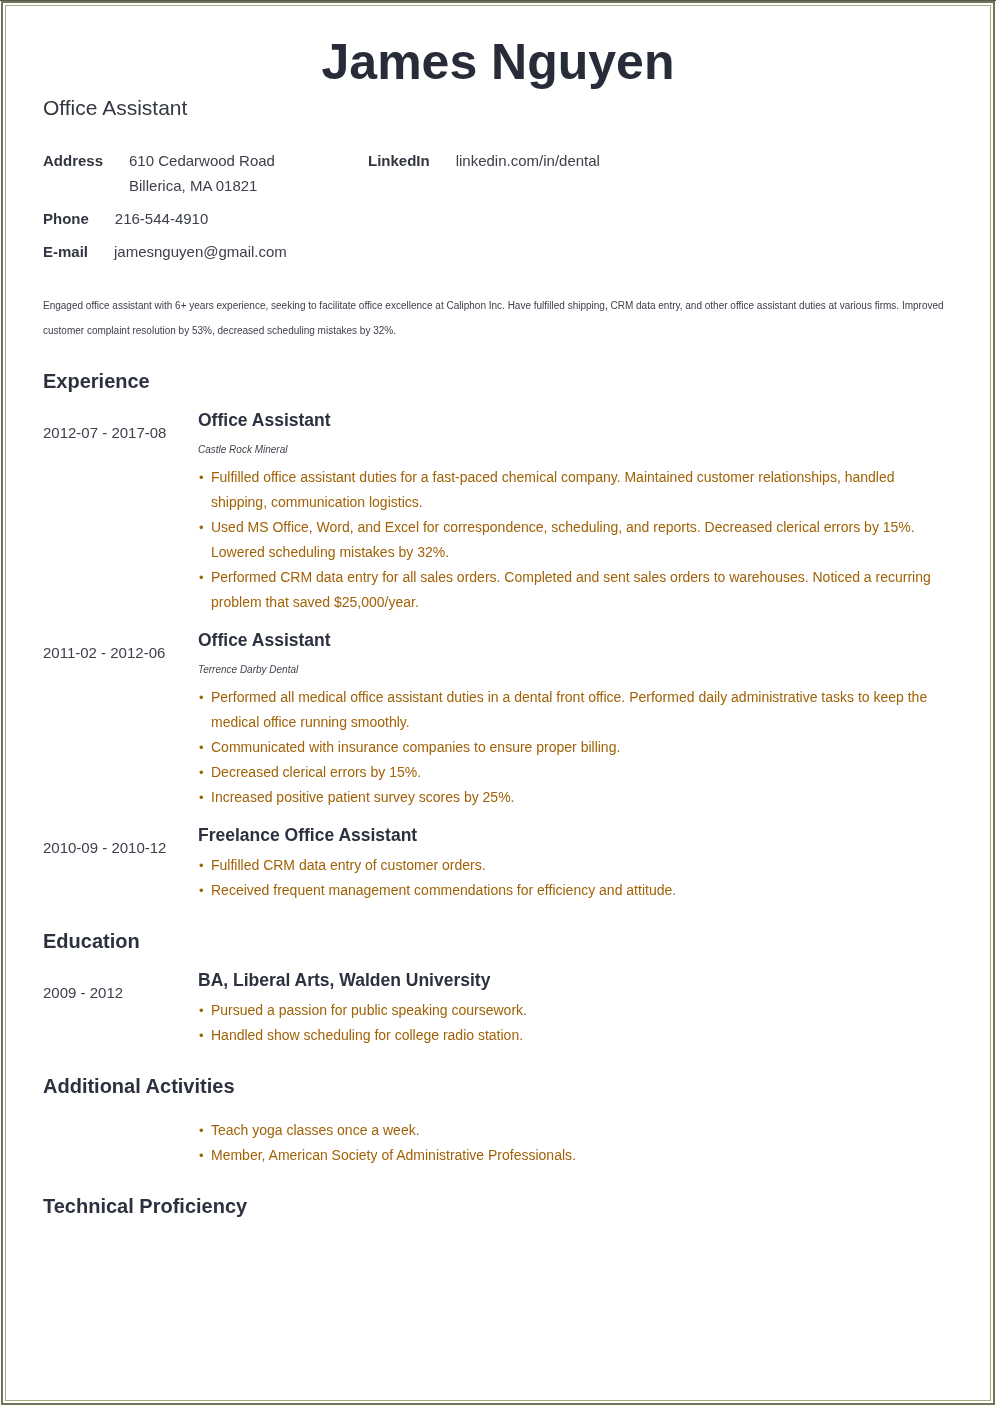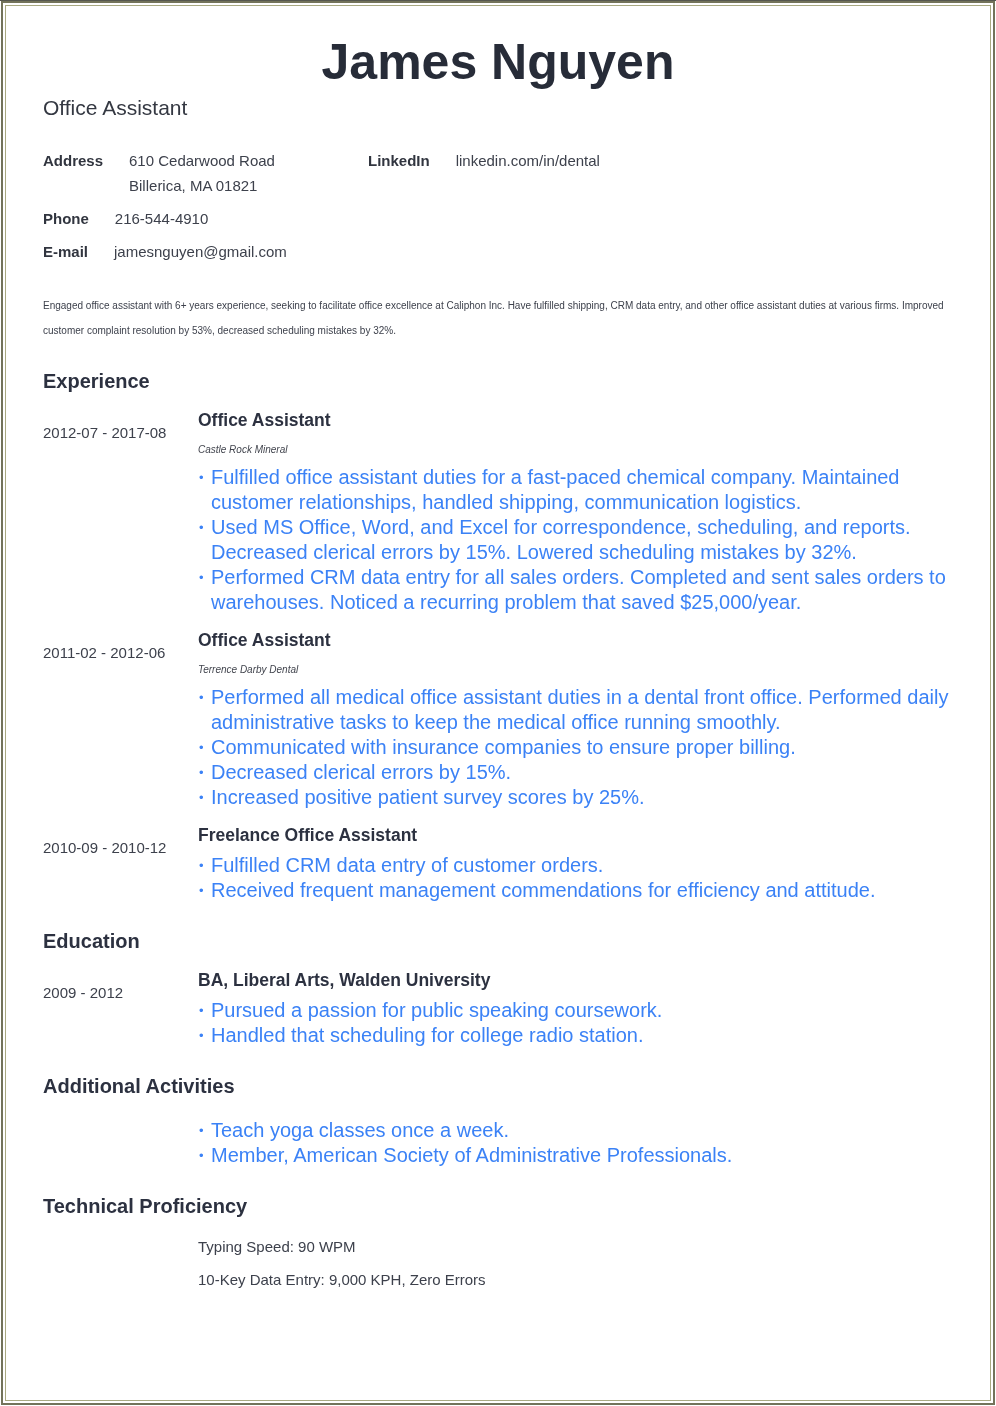--- a/index.html
+++ b/index.html
@@ -25,21 +25,21 @@
 
   .summary { font-size: 10px; line-height: 25px; margin: 21px 0 0 0; color: #3d414c; }
 
   .section-heading { font-size: 20px; line-height: 24px; margin: 26px 0 16px 0; font-weight: bold; color: #2c3140; }
 
   .entry { display: grid; grid-template-columns: 155px 1fr; margin-bottom: 14px; }
   .dates { font-size: 15px; line-height: 22px; padding-top: 2px; color: #3d414c; margin-top: 11px; }
   .entry-title { font-size: 17.5px; line-height: 22px; font-weight: bold; color: #2c3140; }
   .entry-company { font-style: italic; font-size: 10px; line-height: 22px; margin-top: 8px; color: #42454e; }
 
-  .bullets { list-style: none; margin: 4px 0 0 0; padding: 0; font-size: 20px; line-height: 25px; color: #3b82f6; }
+  .bullets { list-style: none; margin: 4px 0 0 0; padding: 0; font-size: 14px; line-height: 25px; color: #a16207; }
   .bullets li { position: relative; padding-left: 13px; }
   .bullets li::before { content: "\2022"; position: absolute; left: 1px; top: 0; font-size: 13px; }
 
   .tech-line { font-size: 15px; line-height: 25px; margin: 0 0 8px 0; color: #3d414c; }
 </style>
 </head>
 <body>
 
 <div class="page">
   <div class="top-edge"></div>
@@ -120,41 +120,34 @@
     </div>
 
     <h2 class="section-heading">Education</h2>
 
     <div class="entry">
       <div class="dates">2009 - 2012</div>
       <div class="entry-body">
         <div class="entry-title">BA, Liberal Arts, Walden University</div>
         <ul class="bullets" style="margin-top:7px;">
           <li>Pursued a passion for public speaking coursework.</li>
-          <li>Handled that scheduling for college radio station.</li>
+          <li>Handled show scheduling for college radio station.</li>
         </ul>
       </div>
     </div>
 
     <h2 class="section-heading">Additional Activities</h2>
 
     <div class="entry">
       <div class="dates"></div>
       <div class="entry-body">
         <ul class="bullets">
           <li>Teach yoga classes once a week.</li>
           <li>Member, American Society of Administrative Professionals.</li>
         </ul>
       </div>
     </div>
 
     <h2 class="section-heading">Technical Proficiency</h2>
 
-    <div class="entry">
-      <div class="dates"></div>
-      <div class="entry-body">
-        <p class="tech-line">Typing Speed: 90 WPM</p>
-        <p class="tech-line">10-Key Data Entry: 9,000 KPH, Zero Errors</p>
-      </div>
-    </div>
 
   </div>
 </div>
 
 </body></html>

